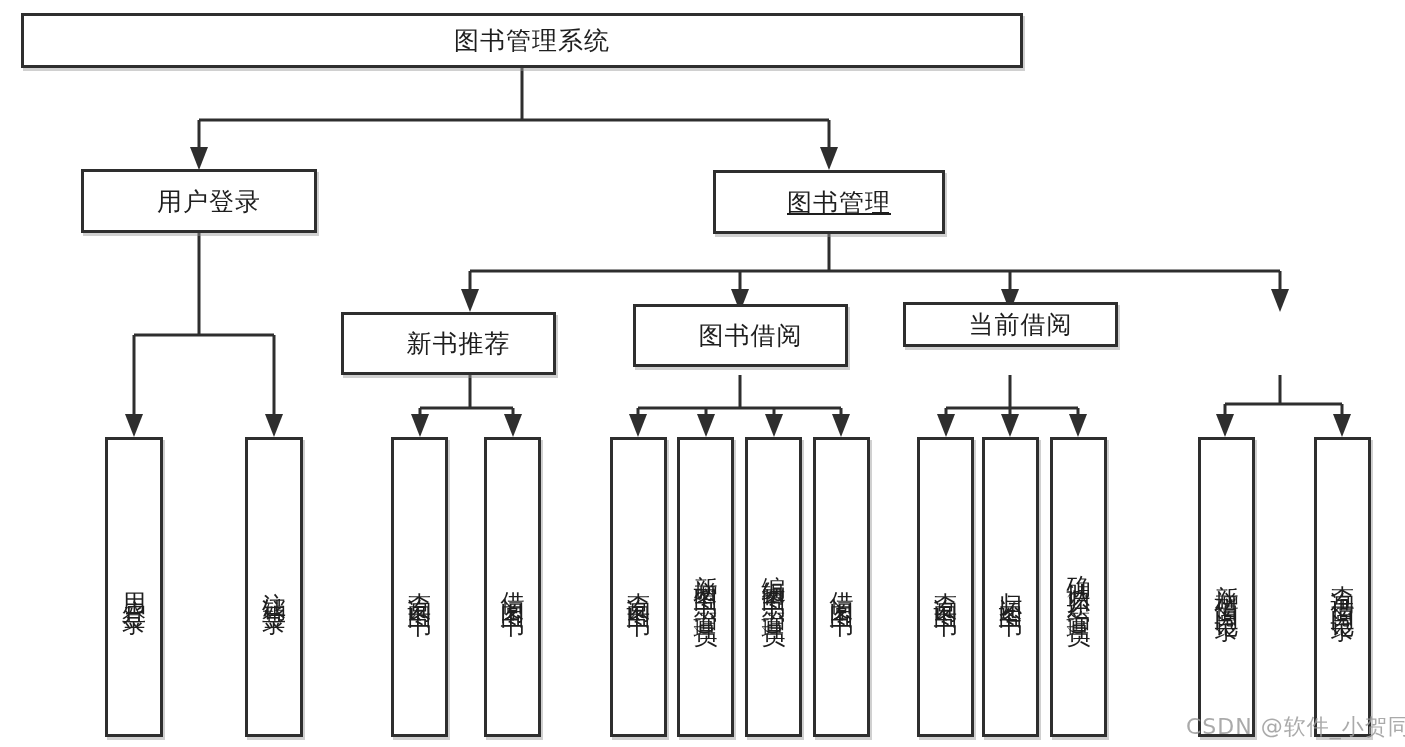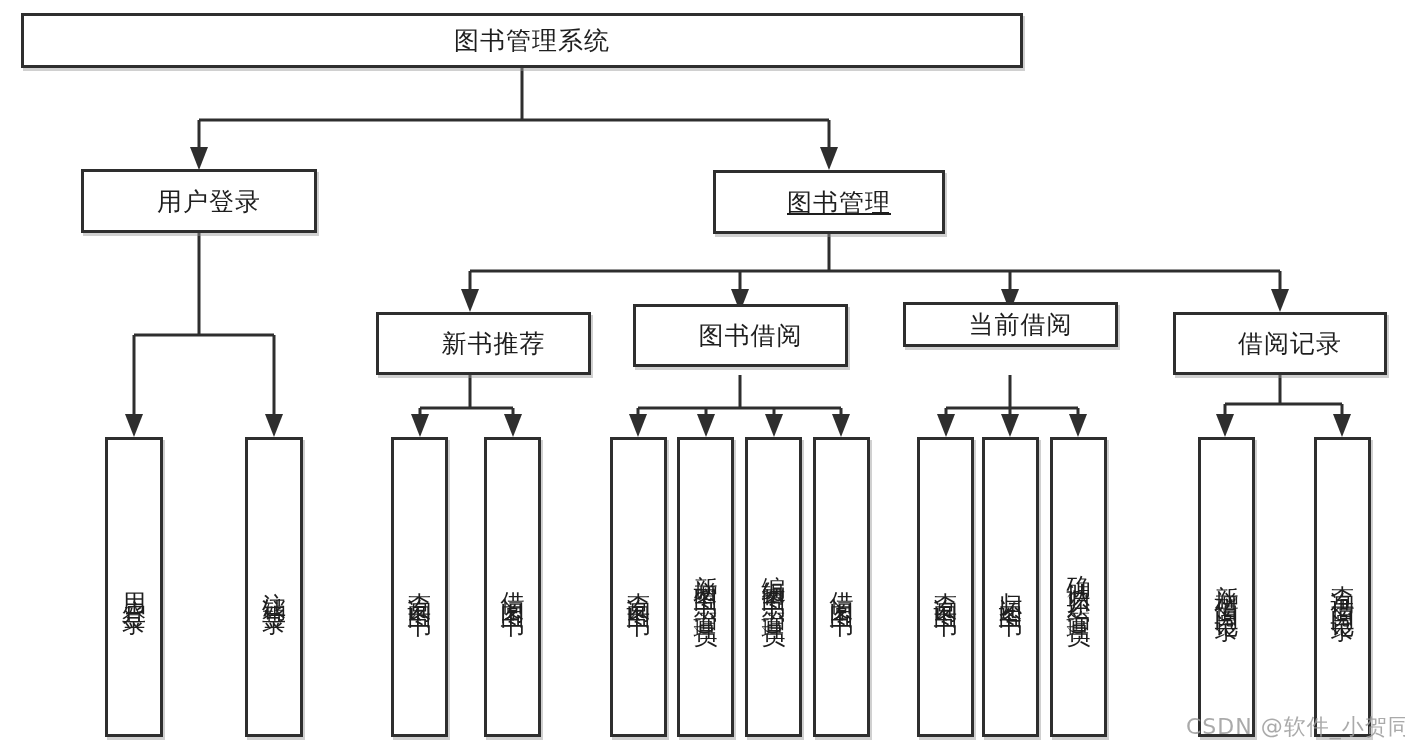--- a/index.html
+++ b/index.html
@@ -90,24 +90,23 @@
       <polygon points="1216,414 1234,414 1225,437"></polygon>
       <polygon points="1333,414 1351,414 1342,437"></polygon>
     </g>
   </svg>
 
   <div class="box h" style="left:21px; top:13px; width:1002px; height:55px;">图书管理系统</div>
 
   <div class="box h" style="left:81px; top:169px; width:236px; height:64px;">用户登录</div>
   <div class="box h" style="left:713px; top:170px; width:232px; height:64px;text-decoration:underline;">图书管理</div>
 
-  <div class="box h" style="left:376px; top:312px; width:215px; height:63px;">新书推荐</div>
+  <div class="box h" style="left:341px; top:312px; width:215px; height:63px;">新书推荐</div>
   <div class="box h" style="left:633px; top:304px; width:215px; height:63px;">图书借阅</div>
   <div class="box h" style="left:903px; top:302px; width:215px; height:45px;">当前借阅</div>
-  <div class="box h" style="left:1173px; top:312px; width:214px; height:63px;">借阅记录</div>
 
   <div class="box v" style="left:105px; top:437px; width:58px; height:300px;">用户登录</div>
   <div class="box v" style="left:245px; top:437px; width:58px; height:300px;">注销登录</div>
 
   <div class="box v" style="left:391px; top:437px; width:57px; height:300px;">查询图书</div>
   <div class="box v" style="left:484px; top:437px; width:57px; height:300px;">借阅图书</div>
 
   <div class="box v" style="left:610px; top:437px; width:57px; height:300px;">查询图书</div>
   <div class="box v" style="left:677px; top:437px; width:57px; height:300px;">新增图书（管理员）</div>
   <div class="box v" style="left:745px; top:437px; width:57px; height:300px;">编辑图书（管理员）</div>

